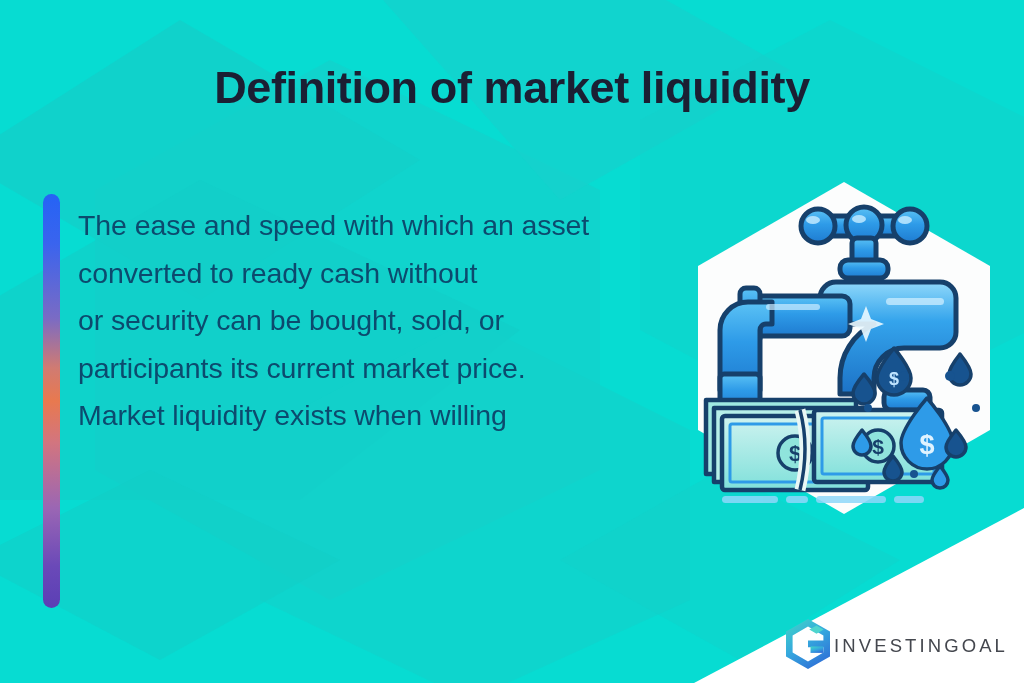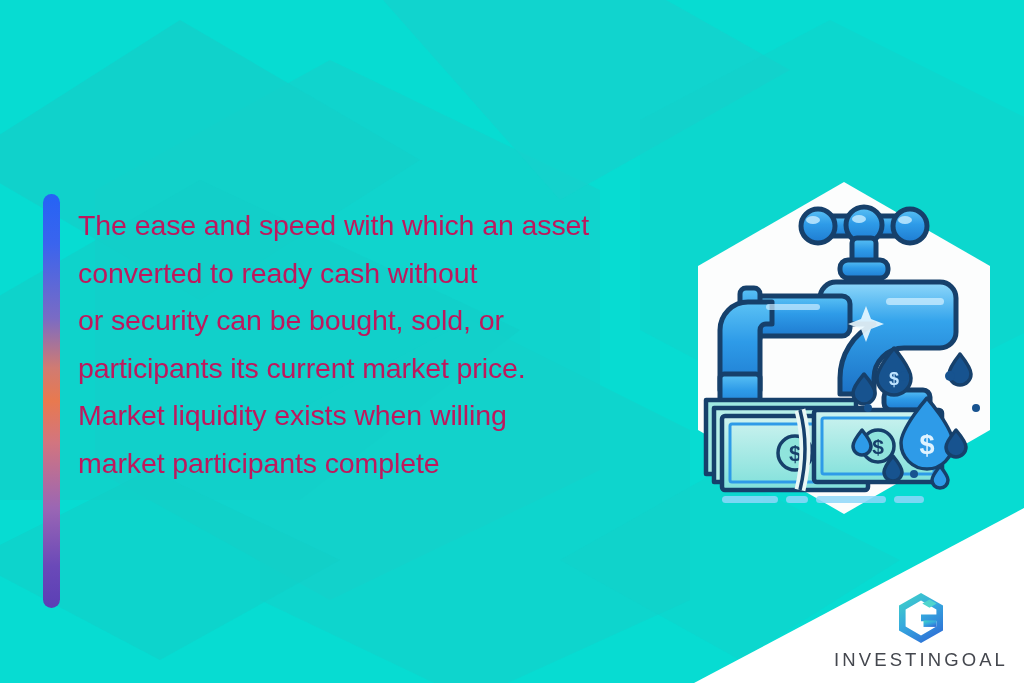--- a/index.html
+++ b/index.html
@@ -44,34 +44,34 @@
       #D2757F 60%,
       #9A66B4 76%,
       #6A49B8 90%,
       #5B3FB5 100%);
   }
 
   
   #body-text {
     position:absolute; left:78px; top:202px; width:610px;
     font-size:28.5px; line-height:47.5px;
-    color:#be185d; font-weight:400;
+    color:#0c4a6e; font-weight:400;
     letter-spacing:-0.1px;
   }
 
   
   #illustration-card {
     position:absolute; left:688px; top:178px;
     width:312px; height:340px;
   }
 
   
   #brand-logo {
     position:absolute; right:16px; bottom:12px;
-    display:flex; flex-direction:column; align-items:center;
+    display:flex; align-items:center;
   }
   #brand-mark { width:52px; height:54px; }
   #brand-wordmark {
     margin-top:4px;
     font-size:18.5px; letter-spacing:3.1px;
     color:#44474E; font-weight:400;
     font-family:"Liberation Sans", sans-serif;
   }
 </style>
 </head>
@@ -100,30 +100,30 @@
 
     <polygon points="640,120 830,20 1030,120 1030,330 830,430 640,330" fill="#13D0C9" opacity="0.45"></polygon>
 
     <polygon points="-30,560 150,470 340,560 160,660" fill="#12CDC6" opacity="0.55"></polygon>
 
     <polygon points="560,560 720,470 900,560 740,660" fill="#14D0C9" opacity="0.4"></polygon>
   </svg>
 
   <div id="corner-wedge"></div>
 
+  <h1 id="page-title">Definition of market liquidity</h1>
 
   <div id="accent-bar"></div>
 
   <div id="body-text">
     <div>The ease and speed with which an asset</div>
     <div>converted to ready cash without</div>
     <div>or security can be bought, sold, or</div>
     <div>participants its current market price.</div>
     <div>Market liquidity exists when willing</div>
-    <div>market participants complete</div>
   </div>
 
   <div id="illustration-card">
     <svg viewBox="0 0 312 340" width="312" height="340">
       <defs>
         <linearGradient id="pipeGrad" x1="0" y1="0" x2="0" y2="1">
           <stop offset="0%" stop-color="#5BC2F5"></stop>
           <stop offset="45%" stop-color="#2E9BE8"></stop>
           <stop offset="100%" stop-color="#1E7BD0"></stop>
         </linearGradient>

